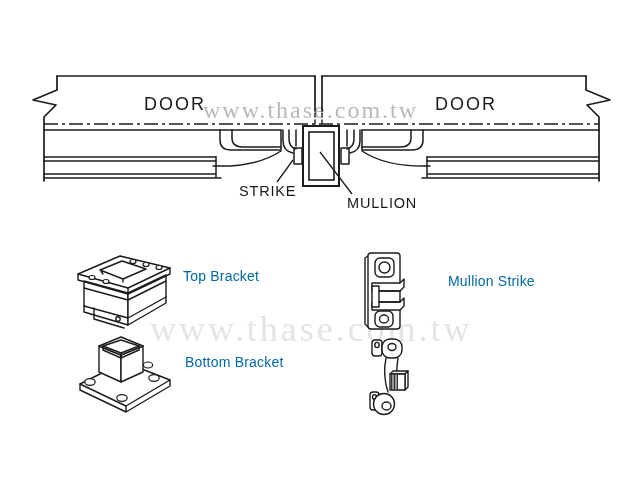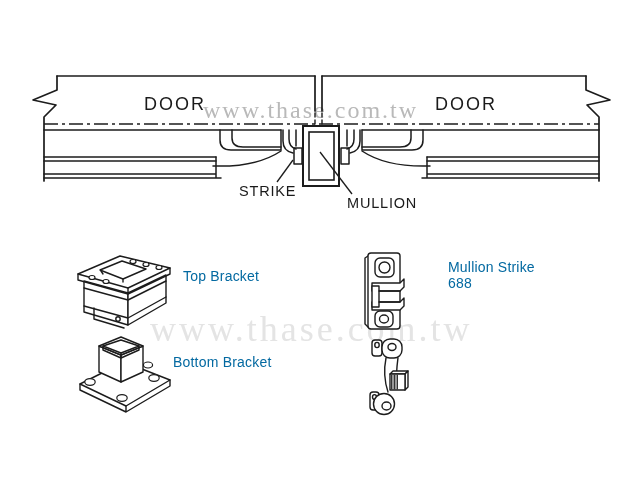--- a/index.html
+++ b/index.html
@@ -24,22 +24,22 @@
   .part-img-1{left:70px;top:248px;}
   .part-img-2{left:76px;top:334px;}
   .part-img-3{left:358px;top:250px;}
   .part-img-4{left:364px;top:334px;}
   
   .part-label{
     position:absolute;z-index:2;color:#0369a1;
     font-weight:normal;font-size:14px;line-height:16px;letter-spacing:0.2px;
   }
   .part-label-1{left:183px;top:268px;}
-  .part-label-2{left:173px;top:354px;}
-  .part-label-3{left:448px;top:259px;}
+  .part-label-2{left:185px;top:354px;}
+  .part-label-3{left:448px;top:273px;}
   .part-label-4{left:448px;top:340px;}
 </style>
 </head>
 <body>
 
 <div class="stage">
 
   <div class="wm wm-top">www.thase.com.tw</div>
   <div class="wm wm-mid">www.thase.com.tw</div>
 
@@ -161,16 +161,15 @@
   </svg>
 
   <div class="part-label part-label-1">
     <div>Top Bracket</div>
   </div>
   <div class="part-label part-label-2">
     <div>Bottom Bracket</div>
   </div>
   <div class="part-label part-label-3">
     <div>Mullion Strike</div>
-    <div>688</div>
   </div>
 
 </div>
 
 </body></html>

